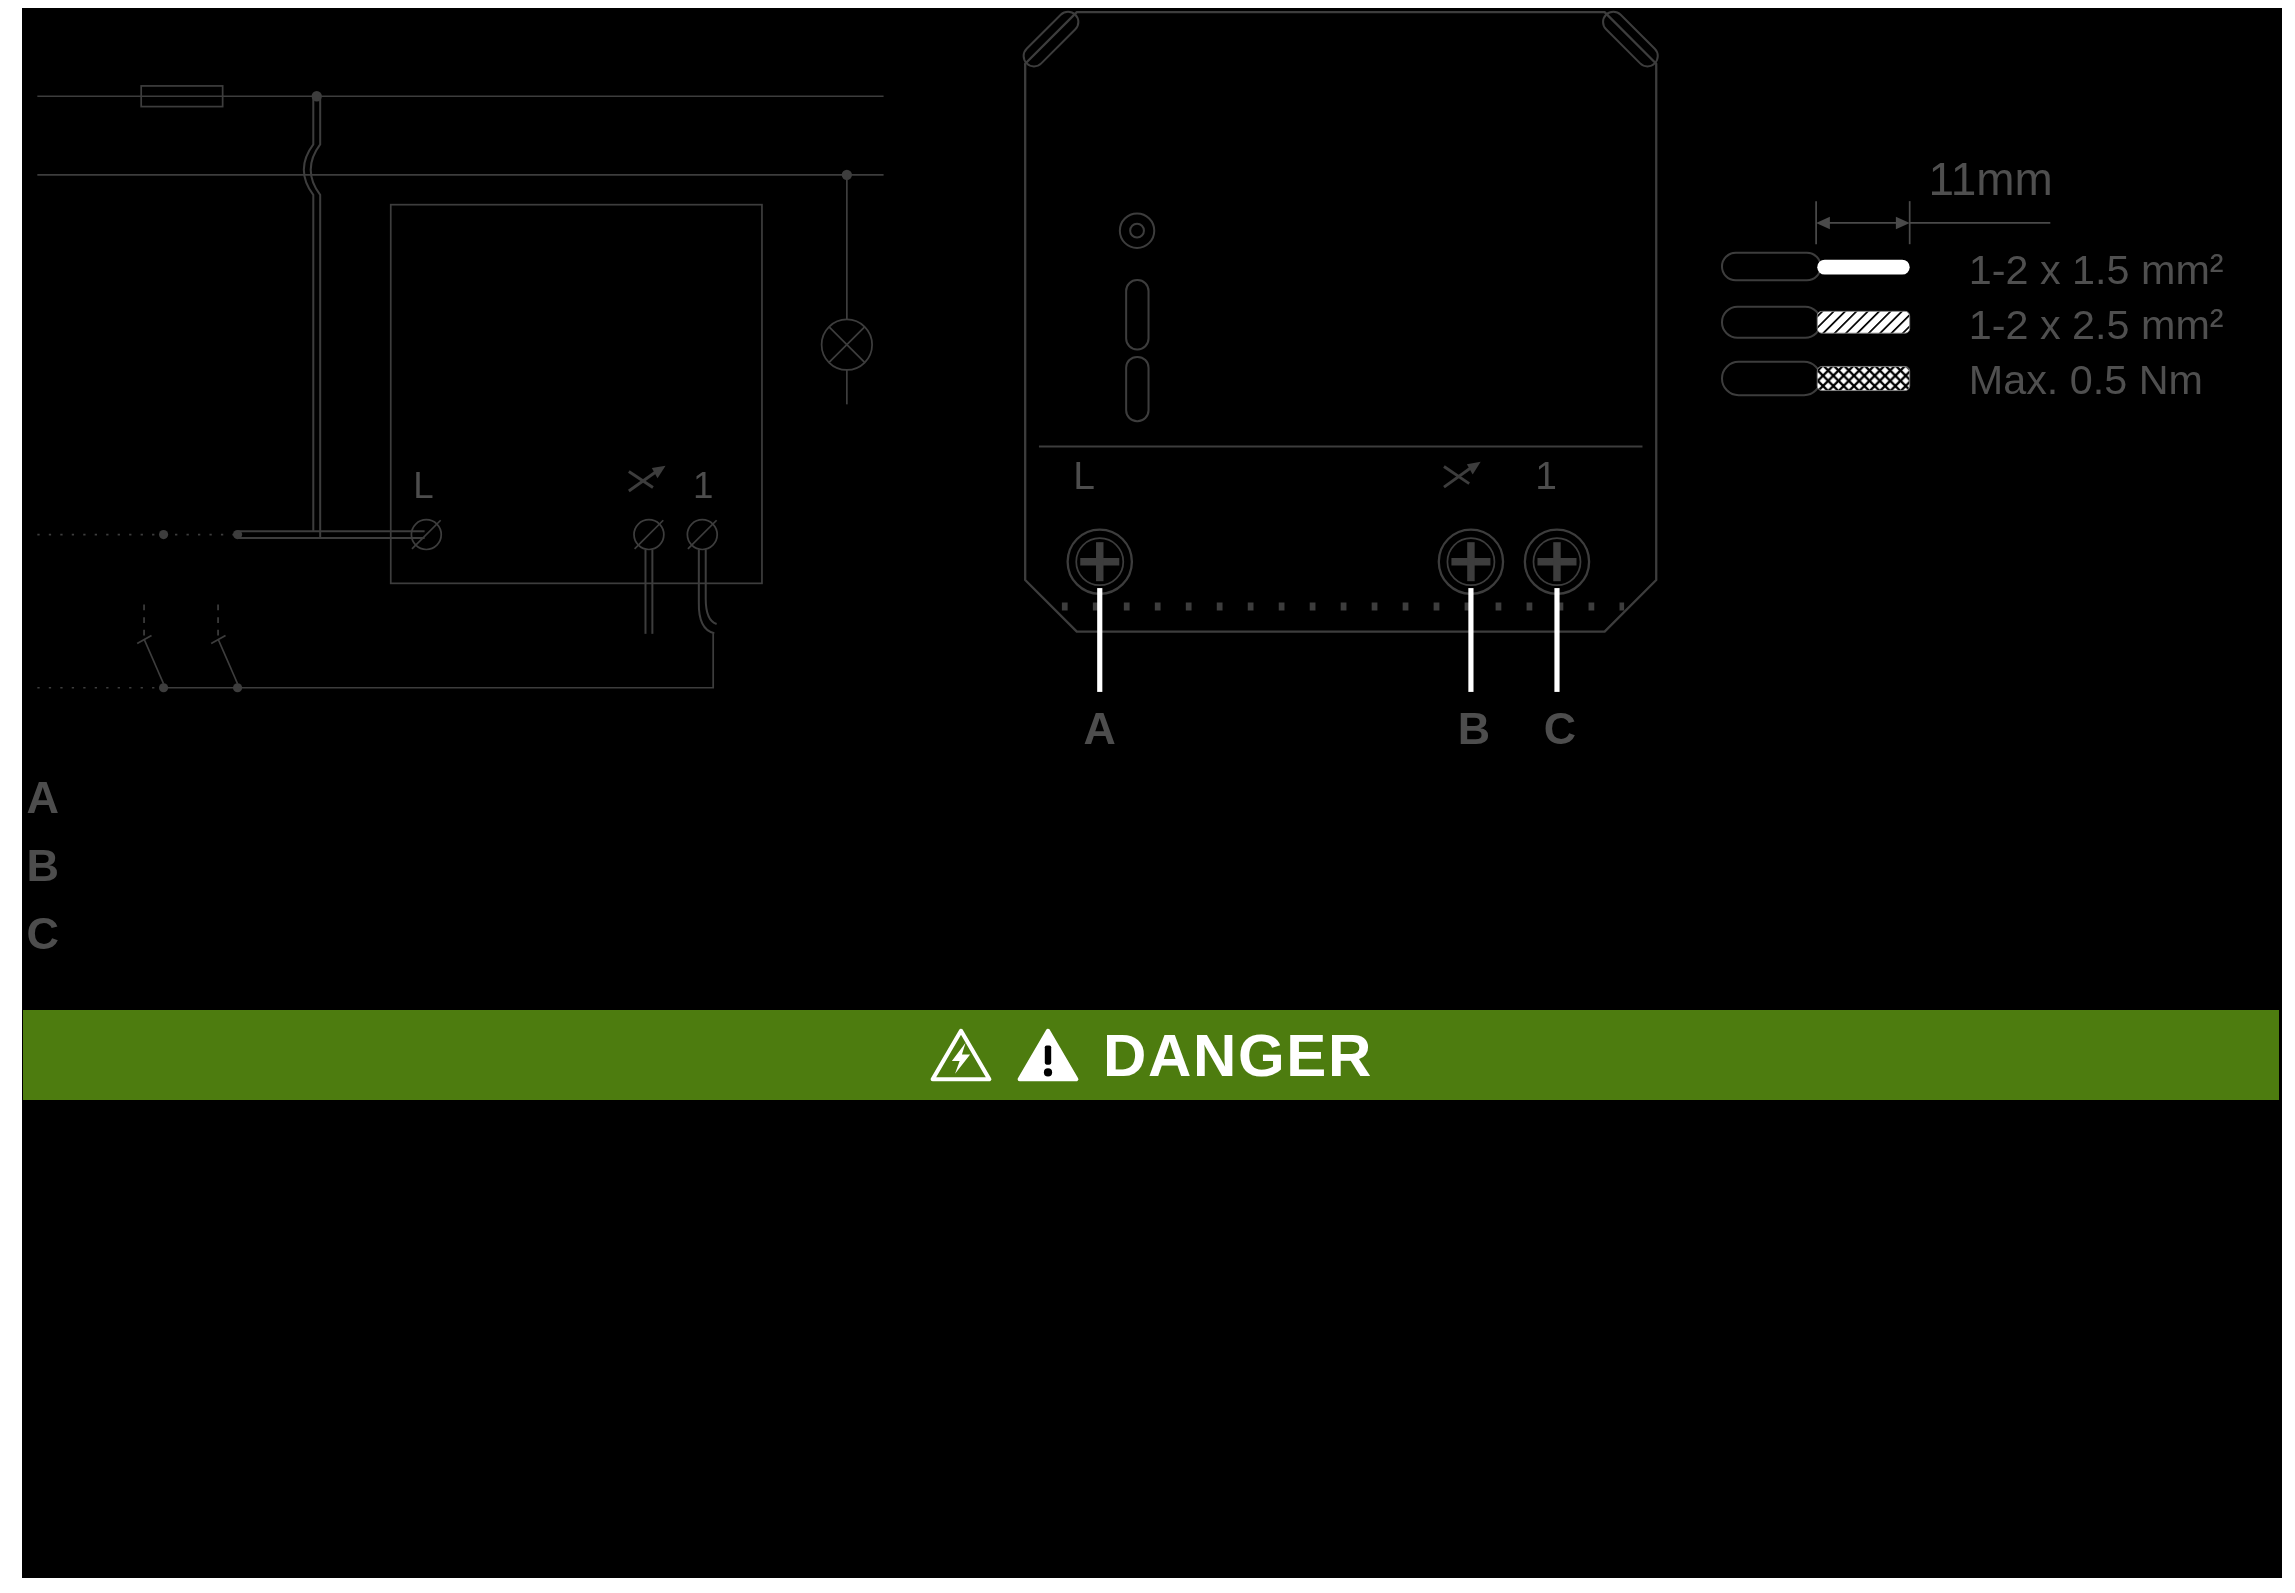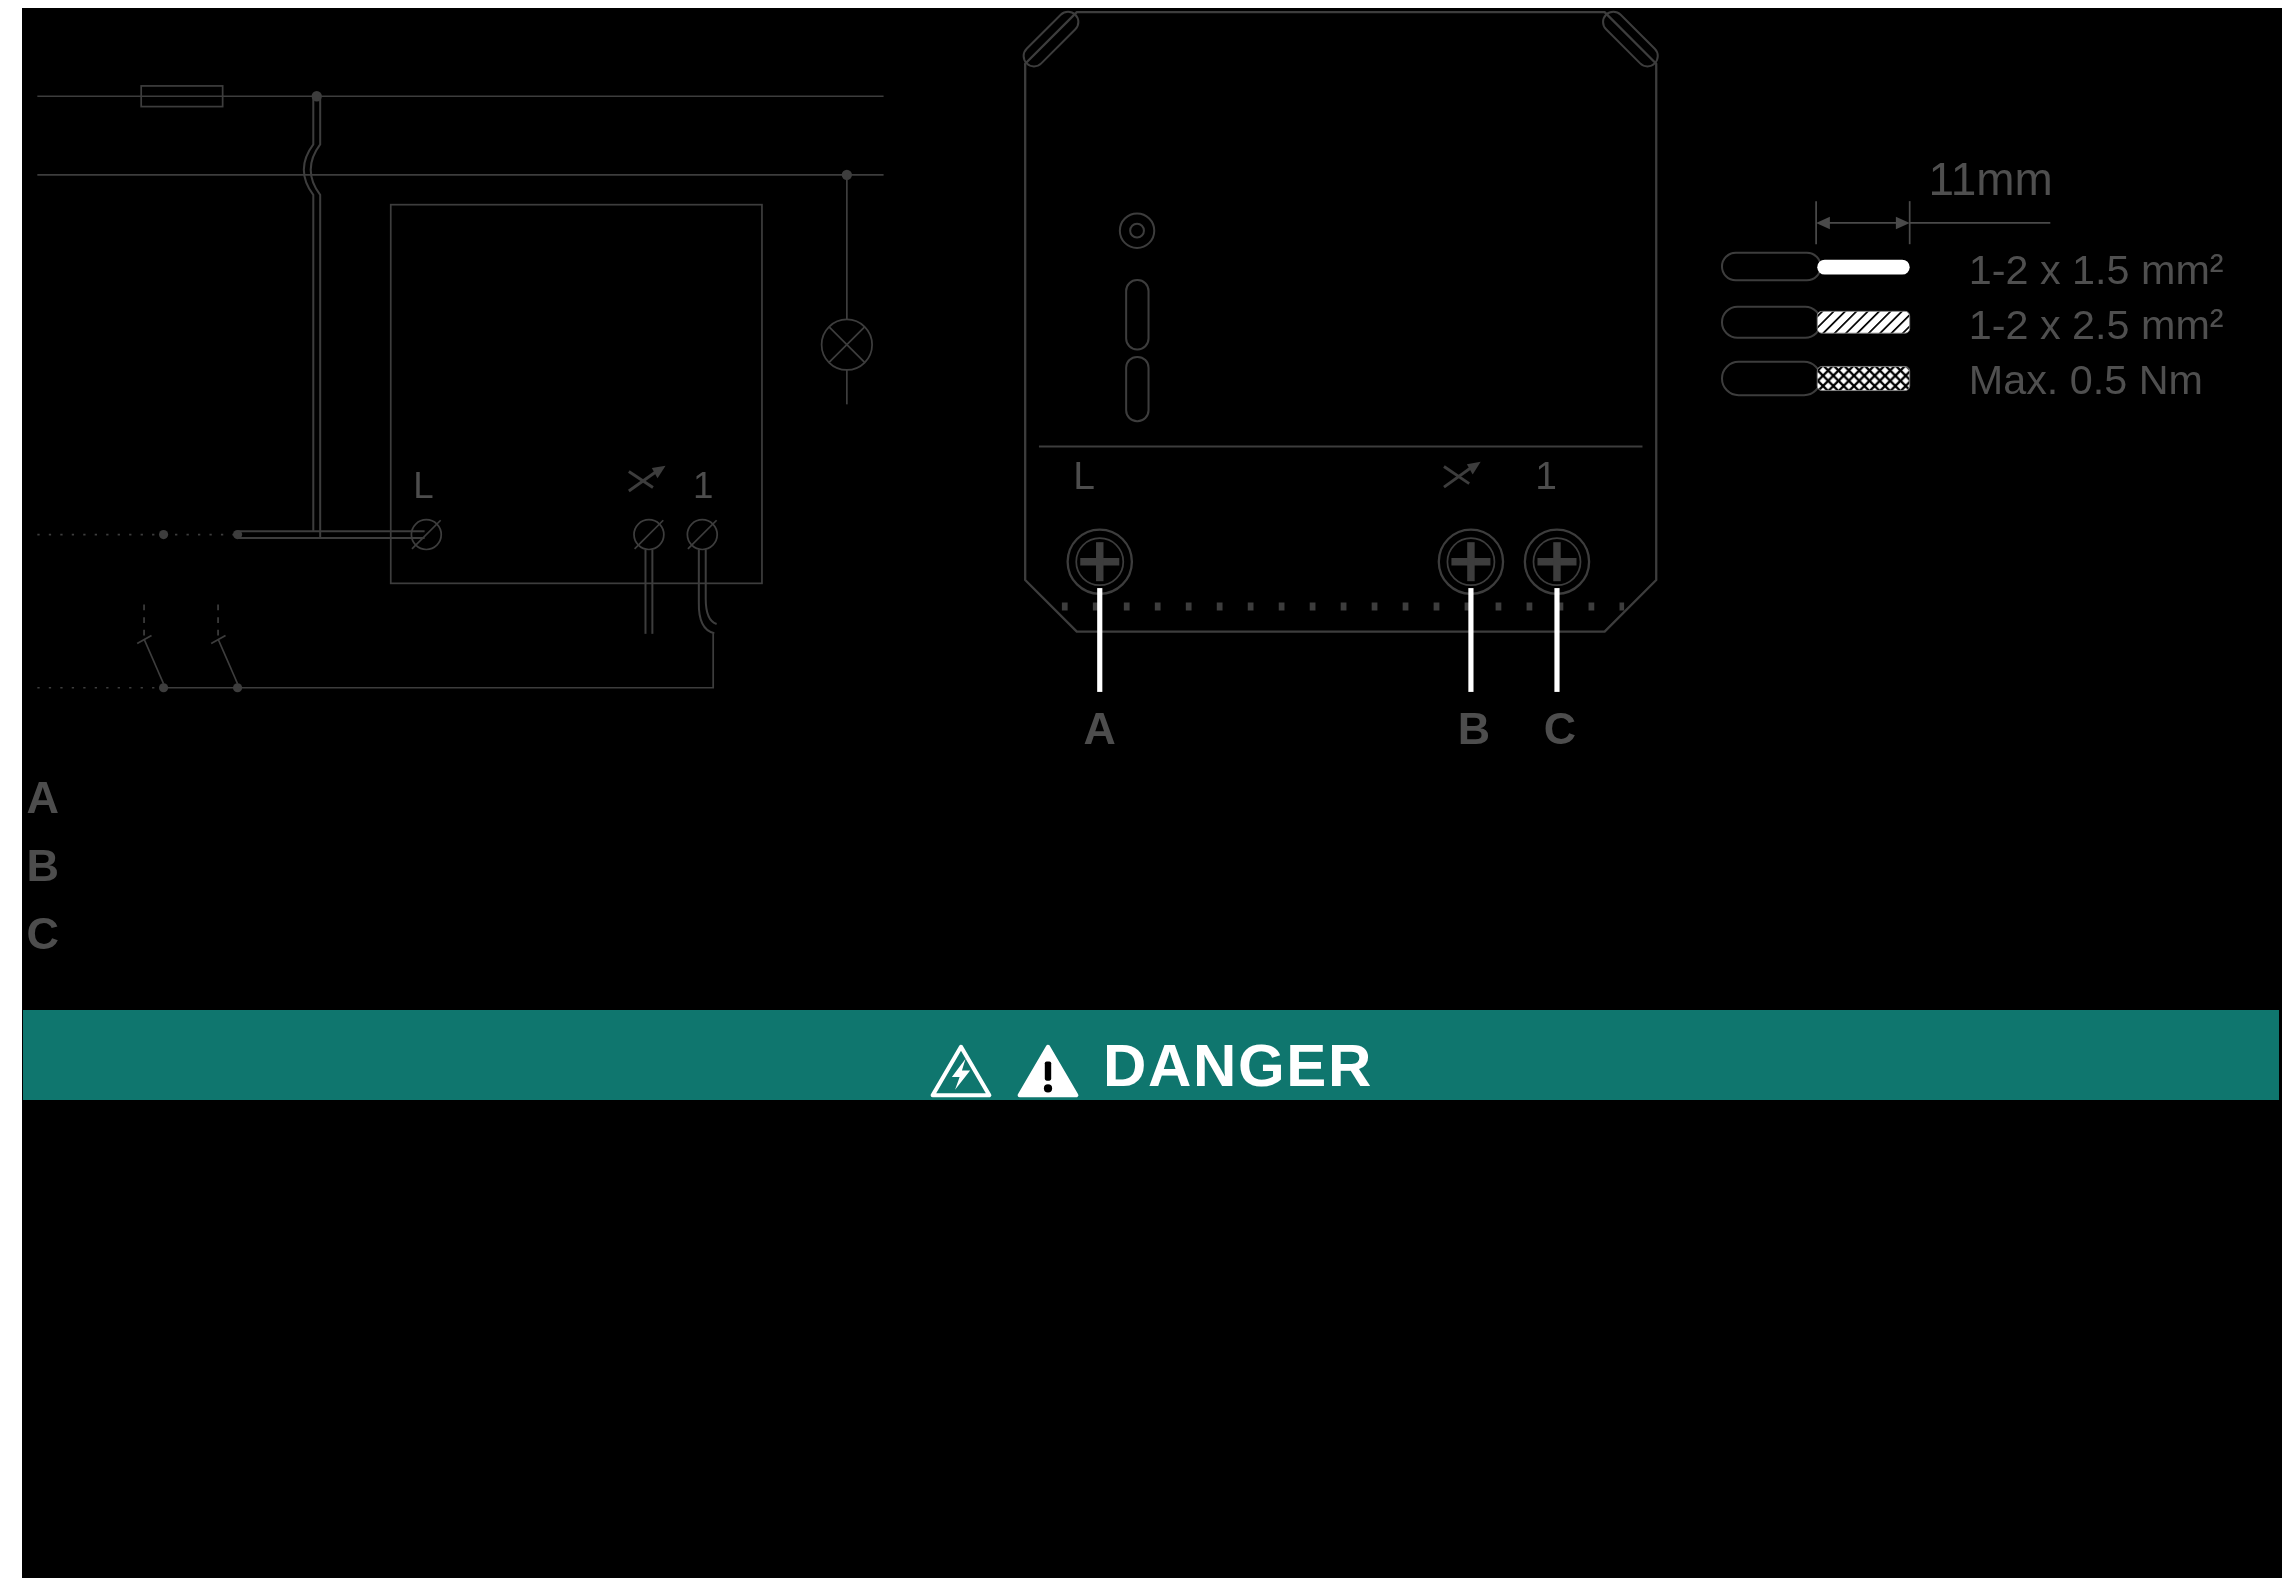--- a/index.html
+++ b/index.html
@@ -10,21 +10,21 @@
   svg{position:absolute;overflow:visible;}
   svg text{font-family:"Liberation Sans",sans-serif;}
   .lbl{fill:#4d4d4d;font-size:64px;}
   .lbl-dev{fill:#4d4d4d;font-size:68px;}
   .lead{fill:#4d4d4d;font-size:78px;font-weight:bold;text-anchor:middle;}
   .strip{fill:#4f4f4f;font-size:80px;}
   .speclbl{fill:#4f4f4f;font-size:72px;}
   .legend{position:absolute;left:26.4px;top:764px;color:#4d4d4d;font-size:45px;
           font-weight:bold;line-height:68px;}
   .danger-band{position:absolute;left:23px;top:1010px;width:2256px;height:90px;
-               background:#0f766e;display:flex;align-items:flex-end;justify-content:center;gap:23px;}
+               background:#4d7c0f;display:flex;align-items:center;justify-content:center;gap:23px;}
   .danger-band svg{position:static;}
   .danger-title{color:#ffffff;font-size:60px;font-weight:bold;letter-spacing:1.7px;}
 </style>
 </head>
 <body>
 
 <div class="page">
   <div class="bg"></div>
 
   <svg class="abs" style="left:23px;top:57px;" width="895" height="666" viewBox="0 0 1560 1160">

